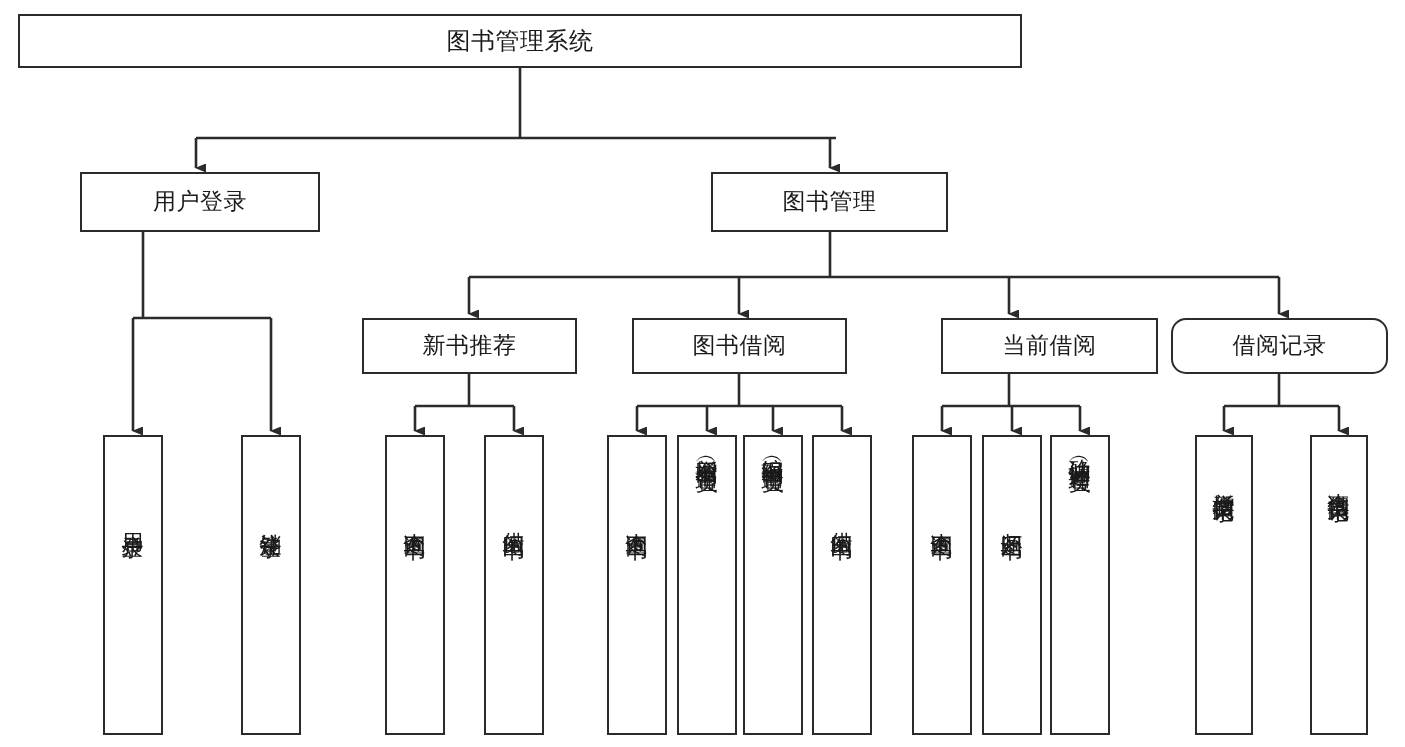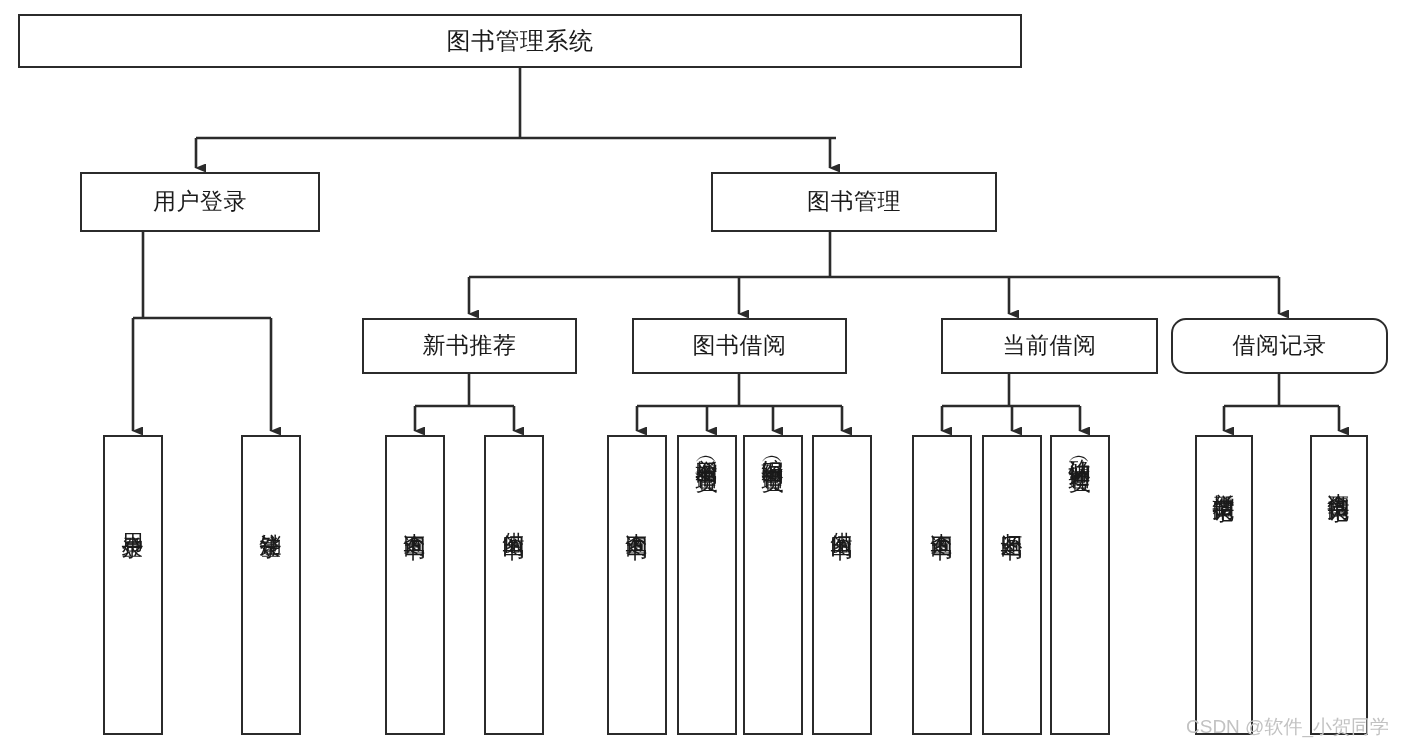--- a/index.html
+++ b/index.html
@@ -131,21 +131,21 @@
     </g>
   </svg>
 
   <div class="node h root" style="left:18px; top:14px; width:1004px; height:54px;">
     <span class="lbl">图书管理系统</span>
   </div>
 
   <div class="node h" style="left:80px; top:172px; width:240px; height:60px;">
     <span class="lbl">用户登录</span>
   </div>
-  <div class="node h" style="left:711px; top:172px; width:286px; height:60px;">
+  <div class="node h" style="left:711px; top:172px; width:237px; height:60px;">
     <span class="lbl">图书管理</span>
   </div>
 
   <div class="node h" style="left:362px; top:318px; width:215px; height:56px;">
     <span class="lbl">新书推荐</span>
   </div>
   <div class="node h" style="left:632px; top:318px; width:215px; height:56px;">
     <span class="lbl">图书借阅</span>
   </div>
   <div class="node h" style="left:901px; top:318px; width:217px; height:56px;margin-left:40px;">
@@ -192,15 +192,14 @@
     <span class="lbl">确认归还（管理员）</span>
   </div>
 
   <div class="node v" style="left:1195px; top:435px; width:58px; height:300px; padding-top:38px;">
     <span class="lbl">新增借阅记录</span>
   </div>
   <div class="node v" style="left:1310px; top:435px; width:58px; height:300px; padding-top:38px;">
     <span class="lbl">查询借阅记录</span>
   </div>
 
-  <div class="watermark">CSDN @软件_小贺同学</div>
 
 </div>
 
 </body></html>

